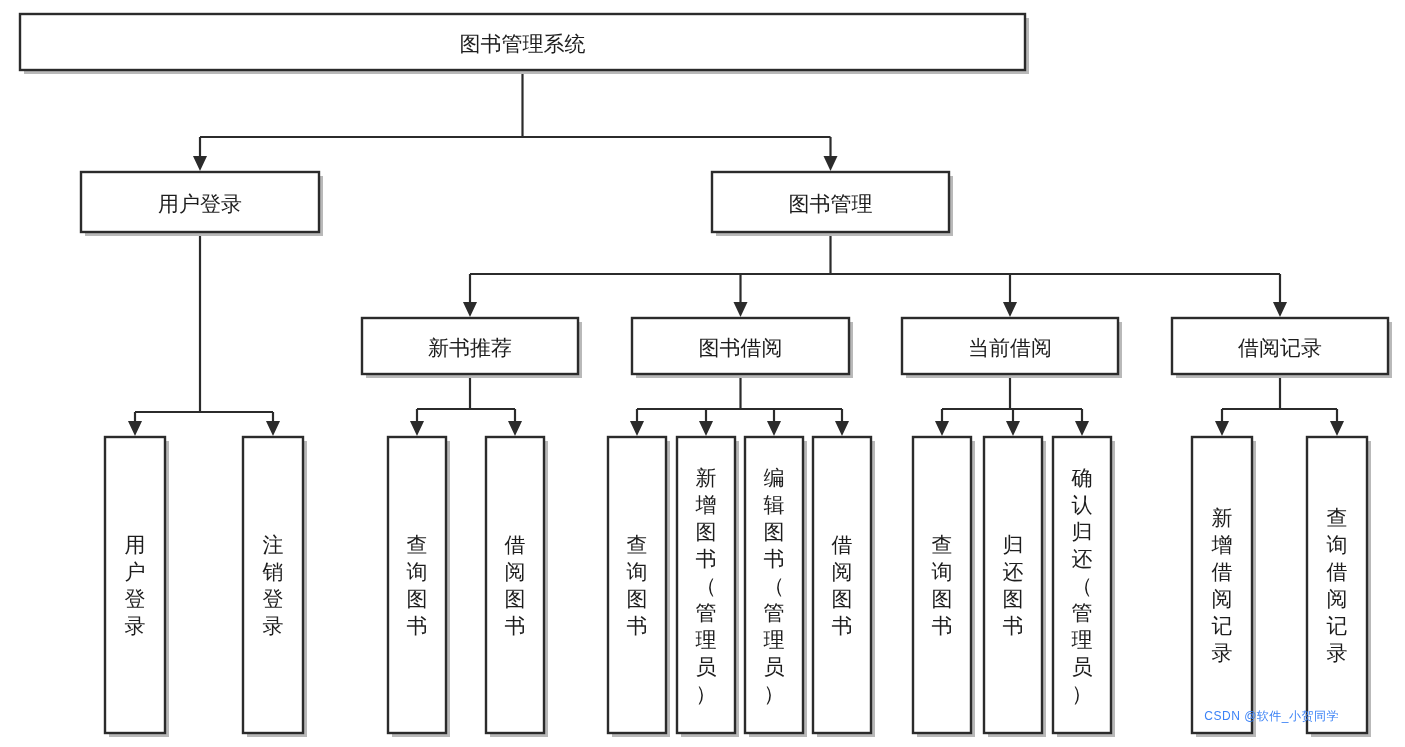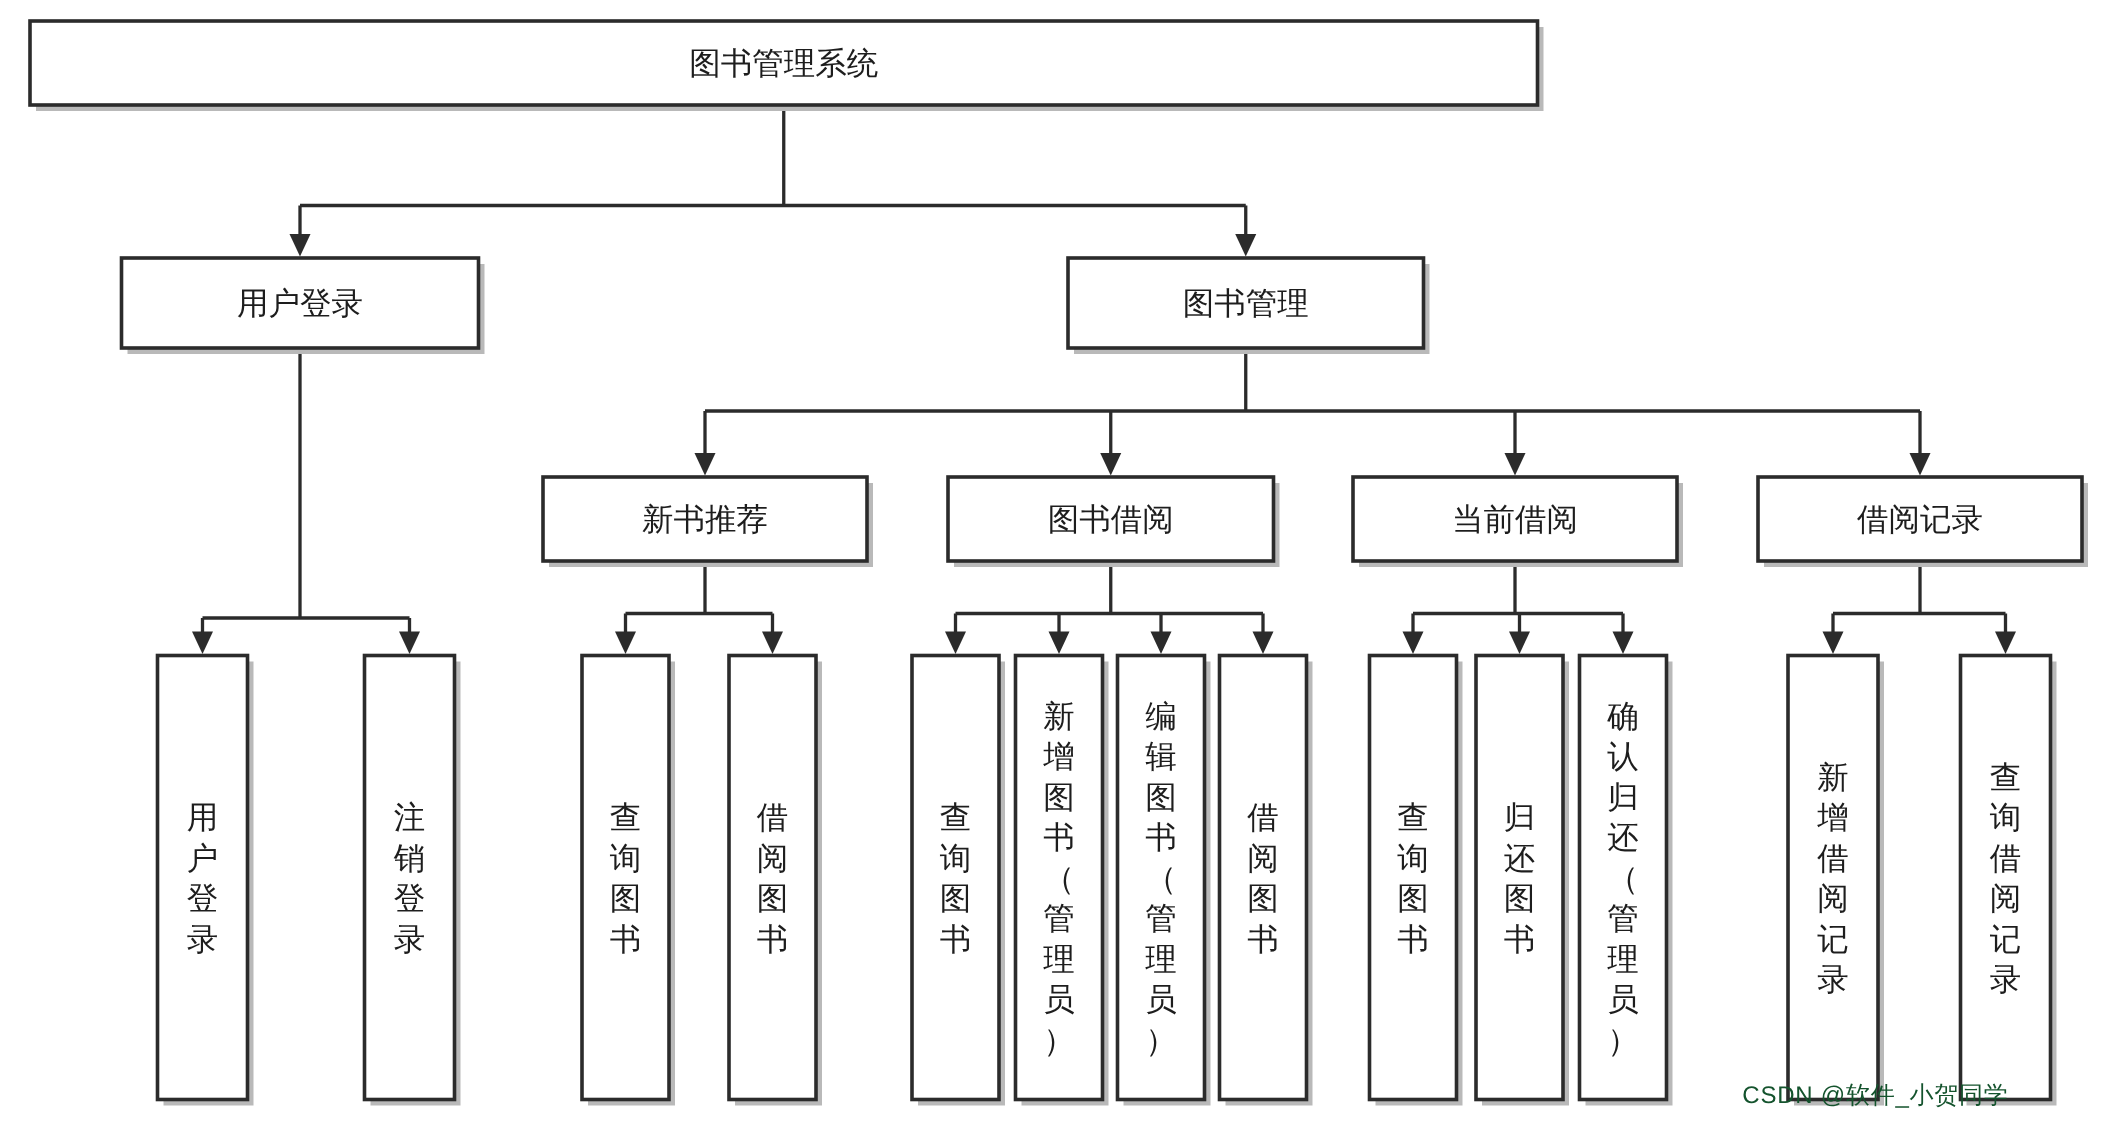--- a/index.html
+++ b/index.html
@@ -54,24 +54,24 @@
   }
   .node-label-v {
     font-family: "Liberation Sans", "DejaVu Sans", sans-serif;
     font-size: 21px;
     fill: #1d1d1d;
     text-anchor: middle;
   }
   .watermark {
     position: absolute;
     right: 14px;
-    bottom: 6px;
-    font-family: "Liberation Sans", "DejaVu Sans", sans-serif;
-    font-size: 16px;
-    color: #14532d;
+    bottom: 22px;
+    font-family: "Liberation Sans", "DejaVu Sans", sans-serif;
+    font-size: 12px;
+    color: #3b82f6;
     letter-spacing: 0.5px;
     white-space: nowrap;
     pointer-events: none;
   }
 </style>
 </head>
 <body>
 
 <div id="diagram-root">
   <svg id="tree-svg" viewBox="0 0 1405 747">

